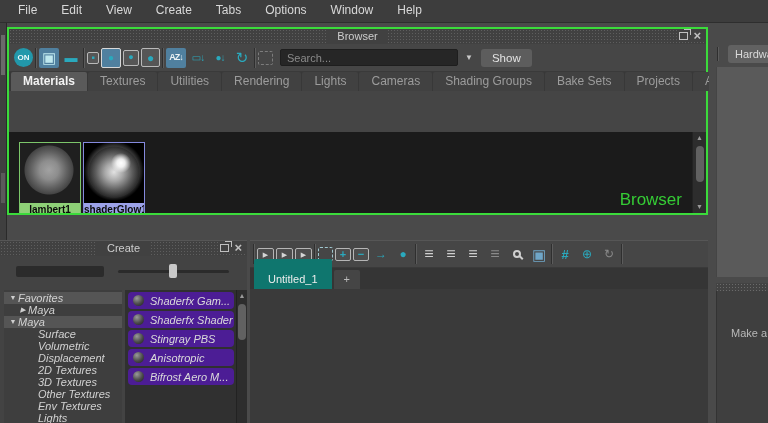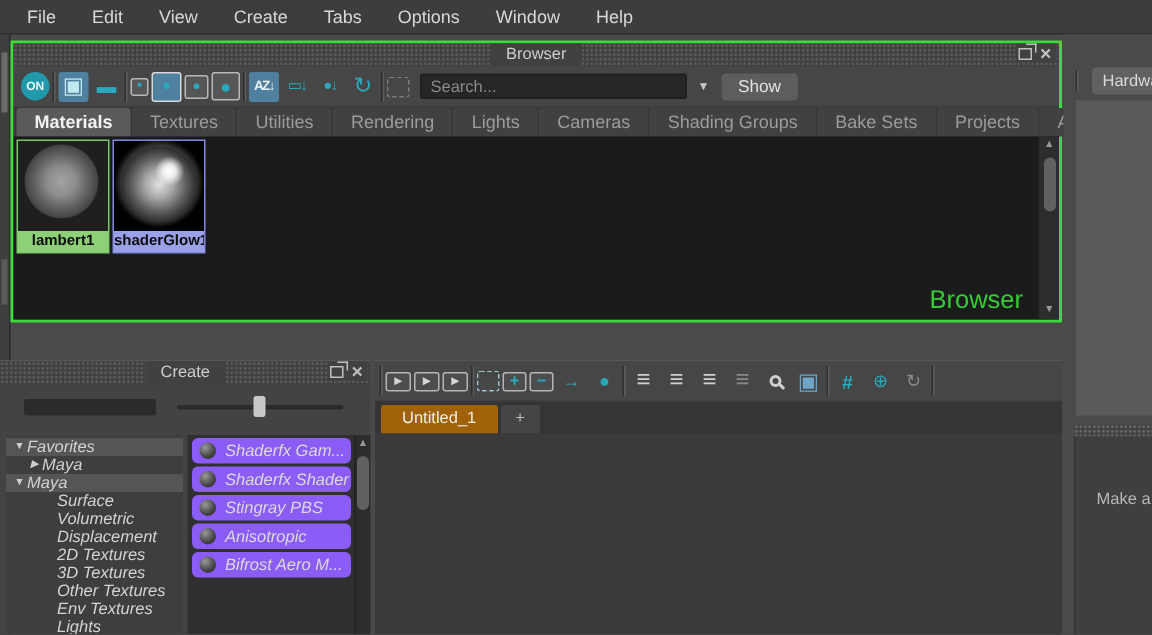--- a/index.html
+++ b/index.html
@@ -3,21 +3,21 @@
 <meta charset="utf-8">
 <style>
   html,body{margin:0;padding:0;background:#4a4a4a;}
   *{box-sizing:border-box;}
   .screen{position:relative;width:768px;height:423px;overflow:hidden;
           font-family:"Liberation Sans",sans-serif;font-size:11px;color:#d6d6d6;
           background:#4a4a4a;}
 
   
   .menubar{position:absolute;left:0;top:0;width:768px;height:23px;background:#3d3d3d;
-           border-bottom:1px solid #2e2e2e;display:flex;align-items:center;padding-left:6px;}
+           border-bottom:1px solid #2e2e2e;display:flex;align-items:flex-end;padding-left:6px;}
   .menu-item{padding:0 12px;line-height:23px;color:#d8d8d8;font-size:12px;cursor:default;}
 
   
   .left-strip{position:absolute;left:0;top:23px;width:7px;height:400px;background:#3f3f3f;
               border-right:1px solid #2a2a2a;}
   .left-strip::before{content:'';position:absolute;left:1px;top:12px;width:4px;height:40px;background:#6a6a6a;}
   .left-strip::after{content:'';position:absolute;left:1px;top:150px;width:4px;height:30px;background:#5a5a5a;}
 
   
   .titlebar{height:15px;background-color:#414141;position:relative;display:flex;
@@ -62,21 +62,21 @@
                 font-family:"Liberation Sans",sans-serif;}
   .search-input::placeholder{color:#8a8a8a;}
   .dd-arrow{font-size:8px;color:#c9c9c9;margin:0 8px 0 7px;}
   .show-btn{background:#5d5d5d;border:none;border-radius:3px;color:#e3e3e3;font-size:11.5px;
             padding:3px 11px;font-family:"Liberation Sans",sans-serif;cursor:default;}
   .tabbar{height:19px;background:#383838;display:flex;align-items:flex-end;padding-left:2px;flex:none;}
   .tab{padding:2px 12px 3px;background:#414141;color:#9c9c9c;font-size:12px;margin-right:1px;
        border-radius:2px 2px 0 0;white-space:nowrap;}
   .tab.active{background:#5a5a5a;color:#f2f2f2;font-weight:bold;}
   .browser-content{flex:1;background:#1b1b1b;position:relative;display:flex;align-items:flex-start;
-                   padding:2px;overflow:hidden;}
+                   padding:10px;overflow:hidden;margin-top:41px;}
   .swatch{width:62px;margin-right:2px;border:1px solid var(--bc,#7cc66a);display:flex;flex-direction:column;}
   .swatch-art{width:60px;height:60px;background:#222;}
   .swatch-art[data-kind="lambert"]{
     background:radial-gradient(circle 25px at 29px 27px,#a2a2a2 0%,#8d8d8d 38%,#616161 72%,#454545 96%,rgba(0,0,0,0) 100%),#1f1f1f;}
   .swatch-art[data-kind="particle"]{
     background-color:#9e9e9e;
     background-image:
       radial-gradient(circle 17px at 50% 50%,rgba(38,178,198,.95),rgba(38,178,198,.5) 55%,rgba(38,178,198,0) 78%),
       linear-gradient(45deg,#3a3a3a 25%,transparent 25%,transparent 75%,#3a3a3a 75%),
       linear-gradient(45deg,#3a3a3a 25%,transparent 25%,transparent 75%,#3a3a3a 75%);
@@ -106,21 +106,21 @@
   .slider-handle{position:absolute;left:46%;top:-6px;width:8px;height:14px;background:#c9c9c9;border-radius:2px;}
   .create-panes{flex:1;display:flex;overflow:hidden;margin:4px 0 0 4px;font-style:italic;}
   .tree{width:118px;background:#3e3e3e;overflow:hidden;padding-top:2px;}
   .tree-row{height:12px;line-height:12px;display:flex;align-items:center;font-size:11px;color:#d2d2d2;white-space:nowrap;}
   .tree-row .tw{width:10px;font-size:7px;color:#cfcfcf;text-align:center;flex:none;}
   .tree-row.header{background:#555555;}
   .tree-row.header .tw{margin-left:4px;}
   .tree-row.child{padding-left:14px;}
   .tree-row.leaf{padding-left:24px;}
   .nodelist{flex:1;background:#303030;margin-left:3px;position:relative;padding:2px 13px 0 3px;overflow:hidden;}
-  .node-item{height:17px;margin-bottom:2px;background:#8b5cf6;border-radius:4px;display:flex;
+  .node-item{height:17px;margin-bottom:2px;background:#4c1d95;border-radius:4px;display:flex;
              align-items:center;padding:0 5px;font-size:11px;color:#dadada;white-space:nowrap;overflow:hidden;}
   .ball{width:11px;height:11px;border-radius:50%;flex:none;margin-right:6px;
         background:radial-gradient(circle at 35% 30%,#9a9a9a,#4a4a4a 55%,#222 95%);}
   .nodelist .vscroll{width:11px;}
 
   
   .work-panel{position:absolute;left:250px;top:240px;width:458px;height:183px;background:#3a3a3a;
               display:flex;flex-direction:column;border-top:1px solid #565656;}
   .wa-toolbar{height:27px;background:#464646;display:flex;align-items:center;padding:0 2px;flex:none;
               border-bottom:1px solid #3a3a3a;}
@@ -130,21 +130,21 @@
   .tb-item.addrm{width:16px;min-width:16px;height:13px;border:1px solid #b5b5b5;border-radius:2px;background:#4d4d4d;}
   .tb-item.addrm .glyph{font-size:11px;color:#2aa9bd;font-weight:bold;}
   .tb-item.bars .glyph{font-size:16px;color:#d0d0d0;}
   .tb-item.dim .glyph{color:#8a8a8a;}
   .tb-item.magnifier .glyph{width:8px;height:8px;border:2px solid #cfcfcf;border-radius:50%;position:relative;display:block;}
   .tb-item.magnifier .glyph::after{content:'';position:absolute;width:2px;height:5px;background:#cfcfcf;
       transform:rotate(-45deg);right:-3px;bottom:-4px;}
   .tb-item.pane .glyph{font-size:15px;color:#6fa6c8;}
   .tb-item.gridt .glyph{font-size:13px;font-weight:bold;color:#2aa9bd;}
   .wa-tabbar{height:21px;background:#353535;display:flex;align-items:flex-end;padding-left:4px;flex:none;}
-  .wa-tab{padding:3px 14px 4px;background:#a16207;color:#ededed;font-size:11px;margin-right:2px;border-radius:2px 2px 0 0;}
+  .wa-tab{padding:14px 14px 4px;background:#0f766e;color:#ededed;font-size:11px;margin-right:2px;border-radius:2px 2px 0 0;}
   .wa-tab.plus{background:#454545;color:#bbbbbb;padding:3px 10px 4px;}
   .wa-canvas{flex:1;background:#3a3a3a;}
 
   
   .right-col{position:absolute;left:709px;top:23px;width:59px;height:400px;background:#4a4a4a;
              display:flex;flex-direction:column;}
   .hw-row{margin-top:22px;display:flex;align-items:center;flex:none;padding-left:3px;}
   .hw-btn{background:#616161;border:none;border-radius:3px 0 0 3px;color:#dadada;font-size:11px;
           padding:3px 4px 3px 7px;margin-left:4px;white-space:nowrap;overflow:hidden;width:48px;text-align:left;
           font-family:"Liberation Sans",sans-serif;}

